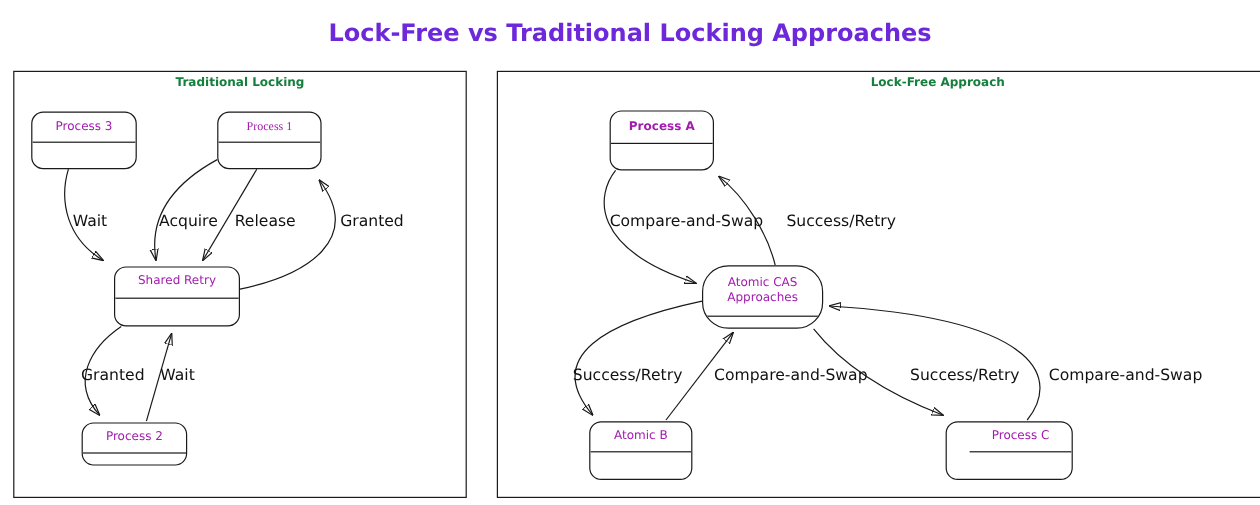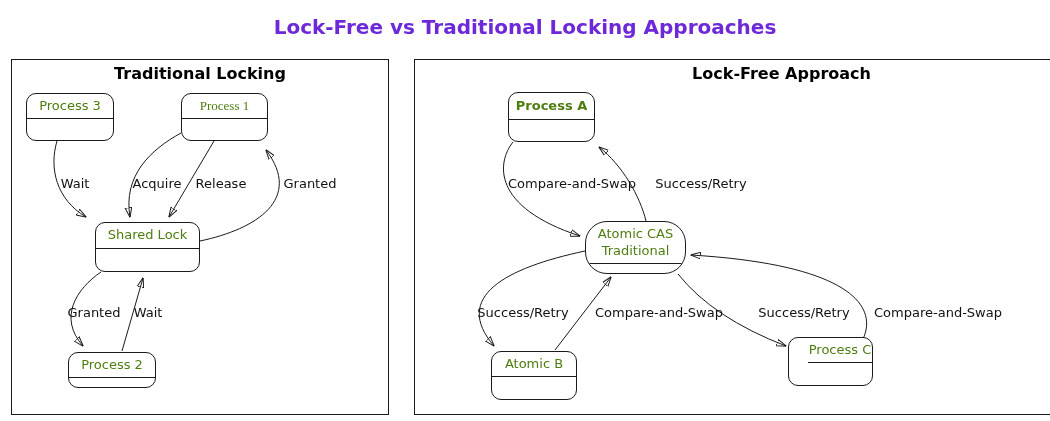--- a/index.html
+++ b/index.html
@@ -11,44 +11,44 @@
     position:absolute;left:0;top:15px;width:1050px;text-align:center;
     font-size:20px;font-weight:bold;color:#6d28d9;letter-spacing:0px;
   }
   .panel{
     position:absolute;background:#fff;border:1px solid #1a1a1a;box-sizing:border-box;
   }
   #panel-left{left:11px;top:59px;width:378px;height:356px;}
   #panel-right{left:414px;top:59px;width:735px;height:356px;}
   .panel-title{
     position:absolute;left:0;top:4px;width:100%;text-align:center;
-    font-size:16px;font-weight:bold;color:#000000;
+    font-size:10px;font-weight:bold;color:#15803d;
   }
   .edges{position:absolute;left:0;top:0;width:1050px;height:421px;pointer-events:none;}
   .edges path{fill:none;stroke:#1a1a1a;stroke-width:1;}
   .edges text{font-family:"DejaVu Sans",sans-serif;font-size:13px;fill:#111;text-anchor:middle;}
   .node{
     position:absolute;background:#fff;border:1px solid #1a1a1a;border-radius:10px;
     box-sizing:border-box;overflow:hidden;
   }
   .node-title{
     display:flex;align-items:center;justify-content:center;flex-direction:column;
-    border-bottom:1px solid #1a1a1a;font-size:13px;color:#4d7c0f;line-height:1.25;
+    border-bottom:1px solid #1a1a1a;font-size:10px;color:#a21caf;line-height:1.25;
     box-sizing:border-box;
   }
   .node-body{background:#fff;}
   
   #n-p3 {left:26px; top:93px; width:88px; height:48px;}  #n-p3 .node-title{height:25px;}
   #n-p1 {left:181px;top:93px; width:87px; height:48px;}  #n-p1 .node-title{height:25px;font-family:Liberation Serif, serif;}
   #n-sl {left:95px; top:222px;width:105px;height:50px;}  #n-sl .node-title{height:26px;}
   #n-p2 {left:68px; top:352px;width:88px; height:36px;}  #n-p2 .node-title{height:25px;}
   #n-pa {left:508px;top:92px; width:87px; height:50px;}  #n-pa .node-title{height:27px;font-weight:bold;}
   #n-cas{left:585px;top:221px;width:101px;height:53px;border-radius:22px;}  #n-cas .node-title{height:42px;}
   #n-pb {left:491px;top:351px;width:86px; height:49px;}  #n-pb .node-title{height:25px;}
-  #n-pc {left:788px;top:337px;width:85px; height:49px;padding-left:19px;}  #n-pc .node-title{height:25px;}
+  #n-pc {left:788px;top:351px;width:106px; height:49px;padding-left:19px;}  #n-pc .node-title{height:25px;}
 </style>
 </head>
 <body>
 
 <div class="canvas">
 
   <div class="main-title">Lock-Free vs Traditional Locking Approaches</div>
 
   <section class="panel" id="panel-left">
     <div class="panel-title">Traditional Locking</div>
@@ -123,41 +123,41 @@
     <div class="node-body"></div>
   </div>
   <div class="node" id="n-p1">
     <div class="node-title">
         <span>Process 1</span>
       </div>
     <div class="node-body"></div>
   </div>
   <div class="node" id="n-sl">
     <div class="node-title">
-        <span>Shared Lock</span>
+        <span>Shared Retry</span>
       </div>
     <div class="node-body"></div>
   </div>
   <div class="node" id="n-p2">
     <div class="node-title">
         <span>Process 2</span>
       </div>
     <div class="node-body"></div>
   </div>
 
   <div class="node" id="n-pa">
     <div class="node-title">
         <span>Process A</span>
       </div>
     <div class="node-body"></div>
   </div>
   <div class="node" id="n-cas">
     <div class="node-title">
       <span>Atomic CAS</span>
-      <span>Traditional</span>
+      <span>Approaches</span>
     </div>
     <div class="node-body"></div>
   </div>
   <div class="node" id="n-pb">
     <div class="node-title">
         <span>Atomic B</span>
       </div>
     <div class="node-body"></div>
   </div>
   <div class="node" id="n-pc">

